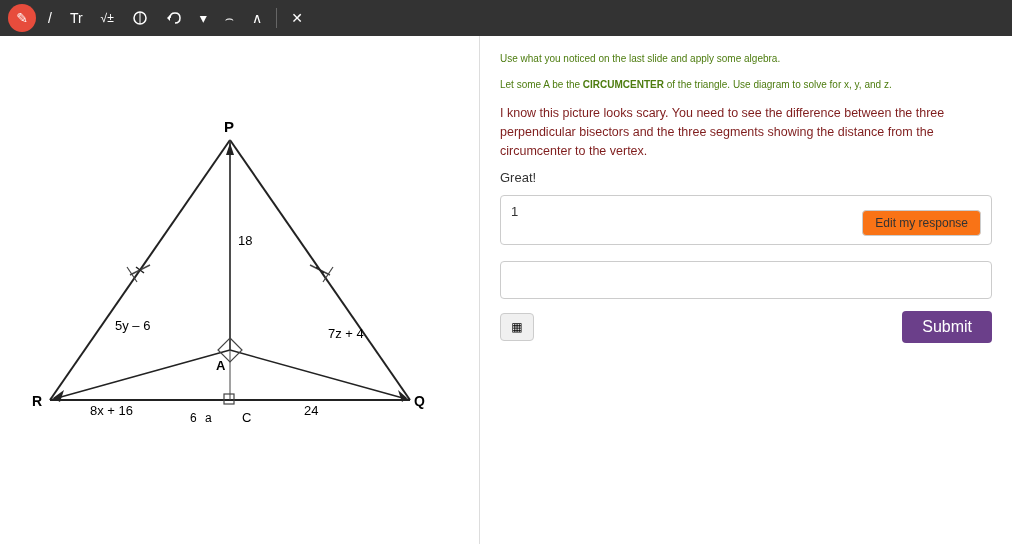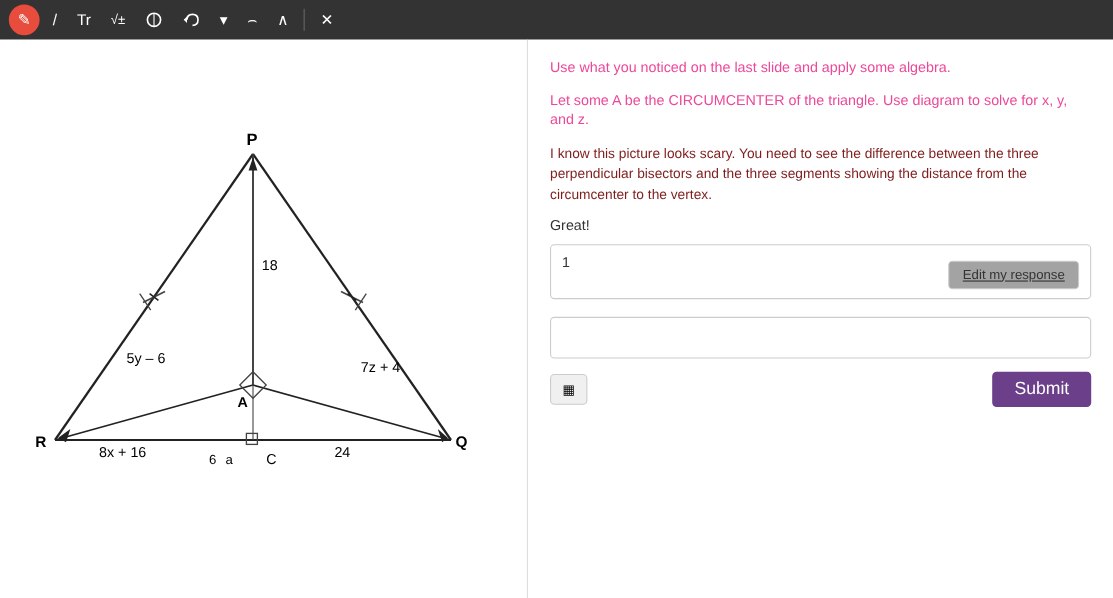--- a/index.html
+++ b/index.html
@@ -65,28 +65,28 @@
 
     
     .right-panel {
       flex: 1;
       padding: 16px 20px;
       overflow-y: auto;
       background: #fff;
     }
 
     .instruction-text {
-      font-size: 13px;
-      color: #ec4899;
+      font-size: 10px;
+      color: #4d7c0f;
       margin-bottom: 12px;
       line-height: 1.4;
     }
 
     .instruction-text strong {
-      font-weight: normal;
+      font-weight: bold;
     }
 
     .italic-note {
       font-size: 12.5px;
       color: #7f1d1d;
       margin-bottom: 10px;
       line-height: 1.5;
     }
 
     .great-text {
@@ -108,31 +108,30 @@
     }
 
     .response-number {
       font-size: 13px;
       color: #333;
       margin-right: 10px;
       flex-shrink: 0;
     }
 
     .edit-btn {
-      background: #a3a3a3;
+      background: #f97316;
       border: 1px solid #ccc;
       border-radius: 4px;
       padding: 5px 12px;
       font-size: 12px;
       color: #333;
       cursor: pointer;
       white-space: nowrap;
       align-self: flex-end;
       flex-shrink: 0;
-      text-decoration: underline;
     }
 
     .question-text {
       font-size: 13px;
       color: #333;
       margin-bottom: 10px;
     }
 
     .answer-input {
       width: 100%;

